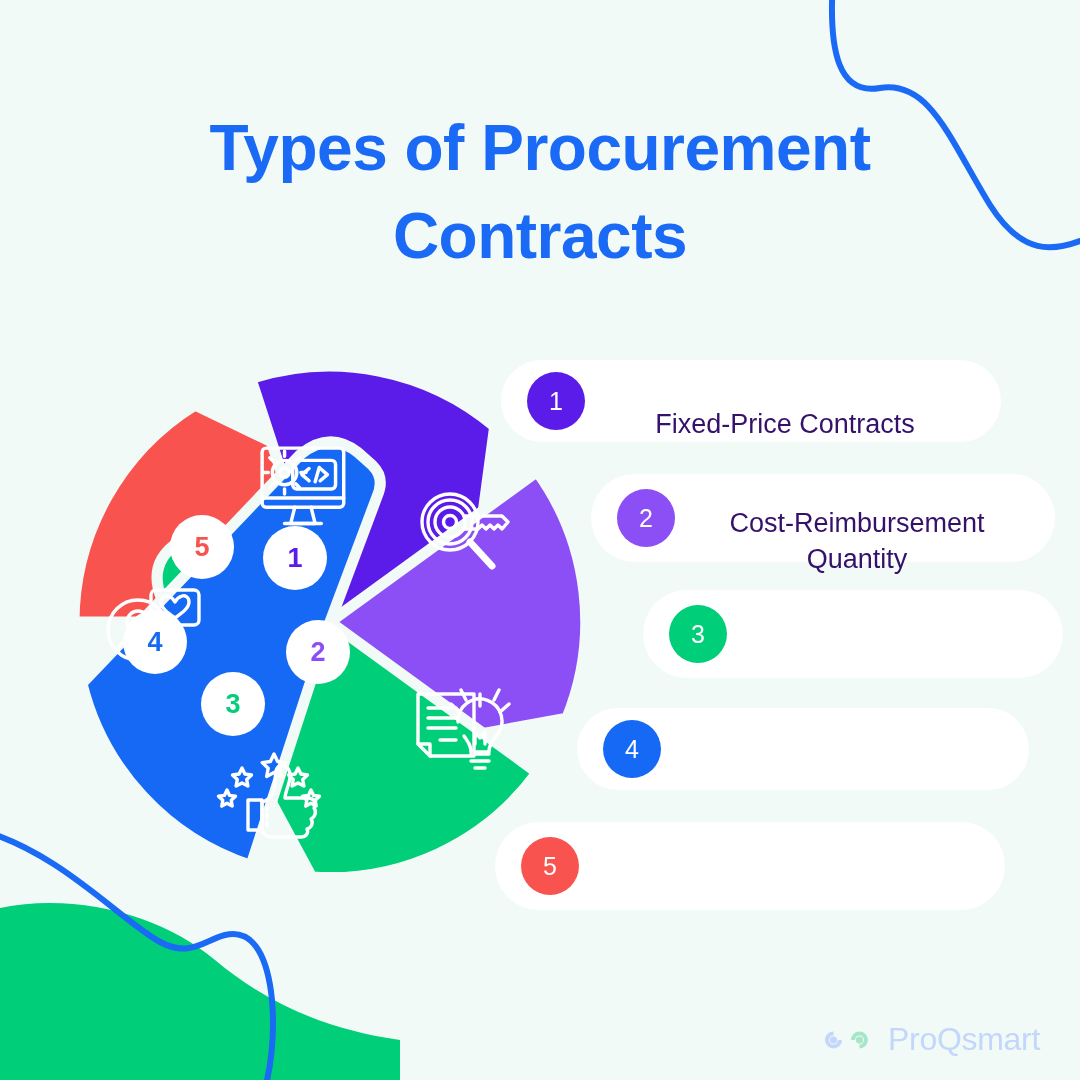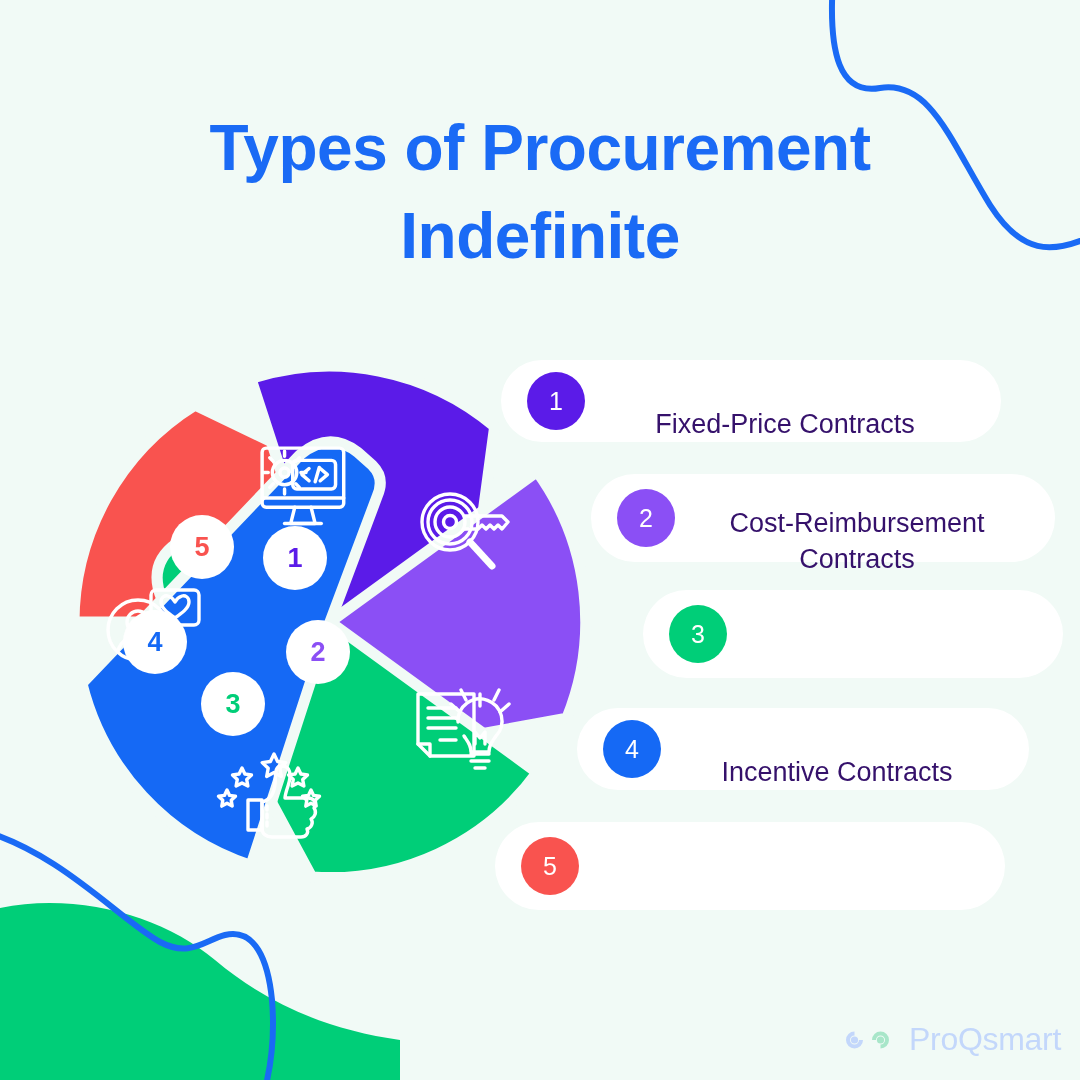--- a/index.html
+++ b/index.html
@@ -106,21 +106,21 @@
   
   .li1 { left: 6px;  top: 0px;   width: 500px; }
   .li2 { left: 96px; top: 114px; width: 464px; }
   .li3 { left: 148px;top: 230px; width: 420px; }
   .li4 { left: 82px; top: 348px; width: 452px; }
   .li5 { left: 0px;  top: 462px; width: 510px; }
 
   
   .logo {
     position: absolute;
-    right: 19px;
+    right: 40px;
     bottom: 22px;
     display: flex;
     align-items: center;
     gap: 11px;
   }
   .logo-text {
     font-size: 32px;
     color: #c3d7fb;
     letter-spacing: -0.3px;
   }
@@ -133,21 +133,21 @@
   <path d="M -60 930 C 30 880 150 905 215 960 C 270 1006 330 1030 400 1040 L 400 1150 L -60 1150 Z" fill="#00ce78"></path>
 
   <path d="M 833 -20 C 828 55 840 95 880 88 C 930 80 950 140 990 205 C 1020 252 1050 258 1100 232" fill="none" stroke="#1a6af5" stroke-width="6" stroke-linecap="round"></path>
 
   <path d="M -20 830 C 60 852 120 920 160 942 C 190 958 205 940 225 935 C 255 928 268 960 272 1000 C 276 1048 268 1080 262 1100" fill="none" stroke="#1a6af5" stroke-width="6" stroke-linecap="round"></path>
 </svg>
 
 <div class="title">
   <span>Types of Procurement</span>
   <br>
-  <span>Indefinite</span>
+  <span>Contracts</span>
 </div>
 
 <div class="wheel">
   <svg width="540" height="540" viewBox="0 0 540 540" xmlns="http://www.w3.org/2000/svg">
     <defs>
 
       <g id="blade">
         <path d="M 270 270
                  L 270 14
                  A 256 256 0 0 1 487 135
@@ -267,34 +267,33 @@
     <div class="badge" style="background:#5b1be8">
       <span>1</span>
     </div>
     <div class="legend-text">Fixed-Price Contracts</div>
   </div>
 
   <div class="legend-item li2 two-line">
     <div class="badge" style="background:#8b4ff5">
       <span>2</span>
     </div>
-    <div class="legend-text">Cost-Reimbursement Contracts</div>
+    <div class="legend-text">Cost-Reimbursement Quantity</div>
   </div>
 
   <div class="legend-item li3 two-line">
     <div class="badge" style="background:#00ce78">
       <span>3</span>
     </div>
   </div>
 
   <div class="legend-item li4">
     <div class="badge" style="background:#1569f5">
       <span>4</span>
     </div>
-    <div class="legend-text">Incentive Contracts</div>
   </div>
 
   <div class="legend-item li5 two-line">
     <div class="badge" style="background:#f9534f">
       <span>5</span>
     </div>
   </div>
 
 </div>
 

